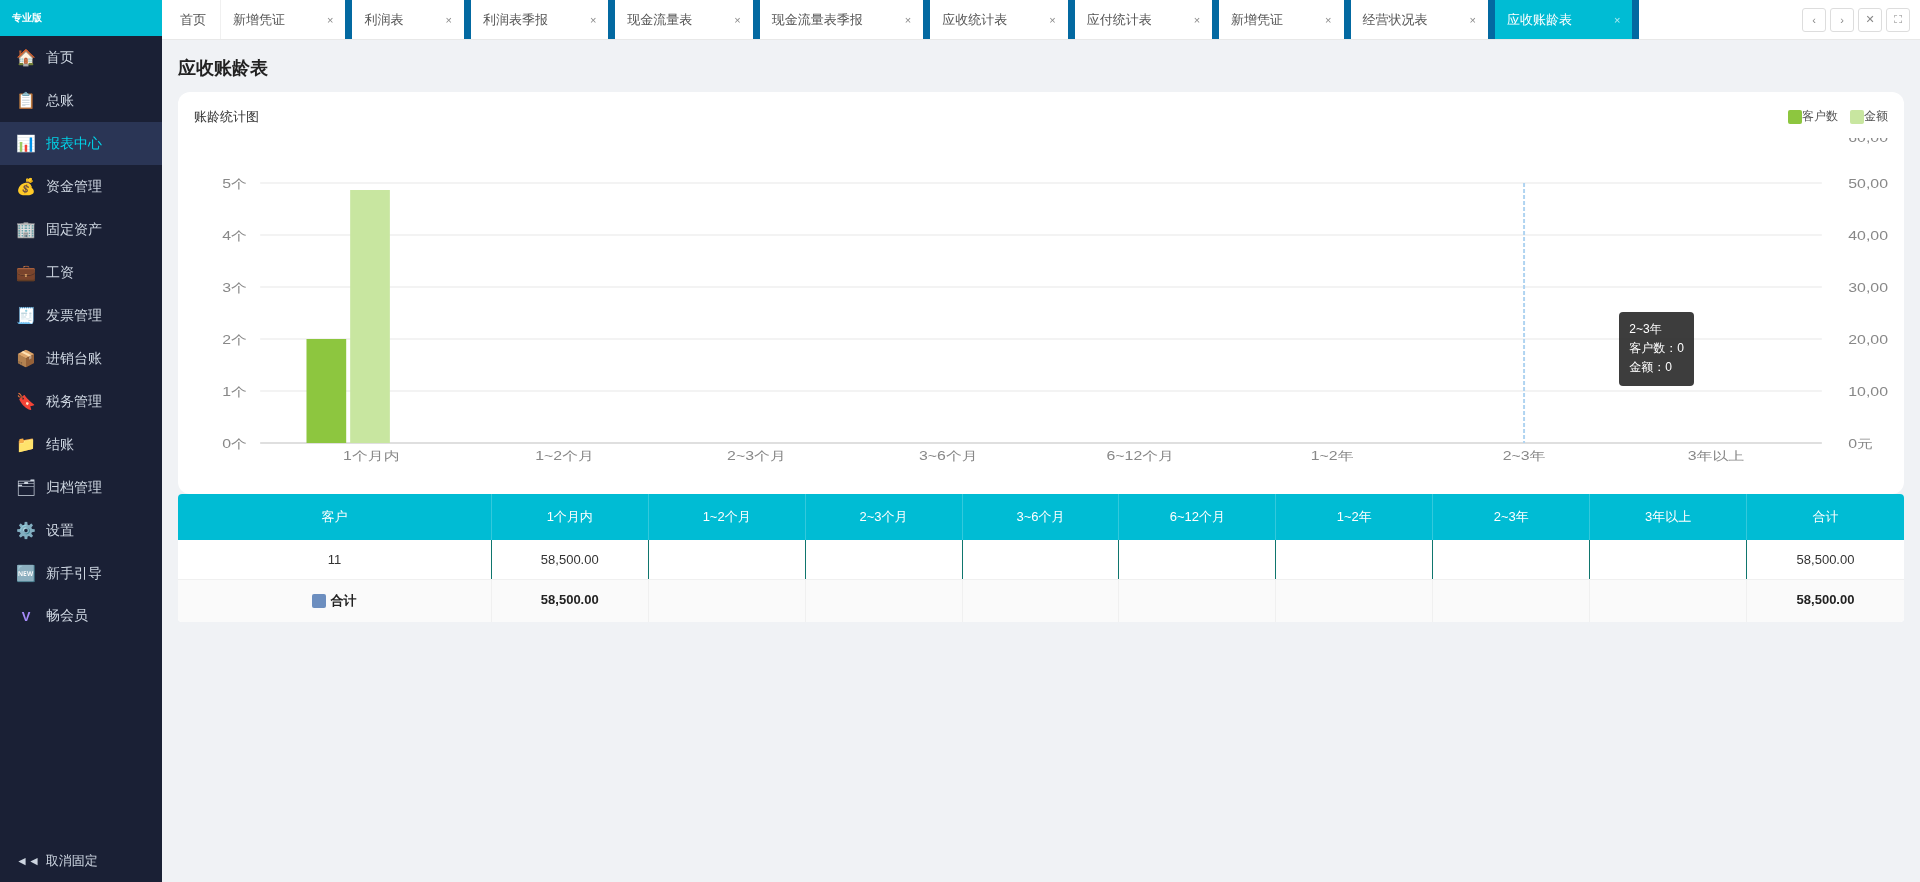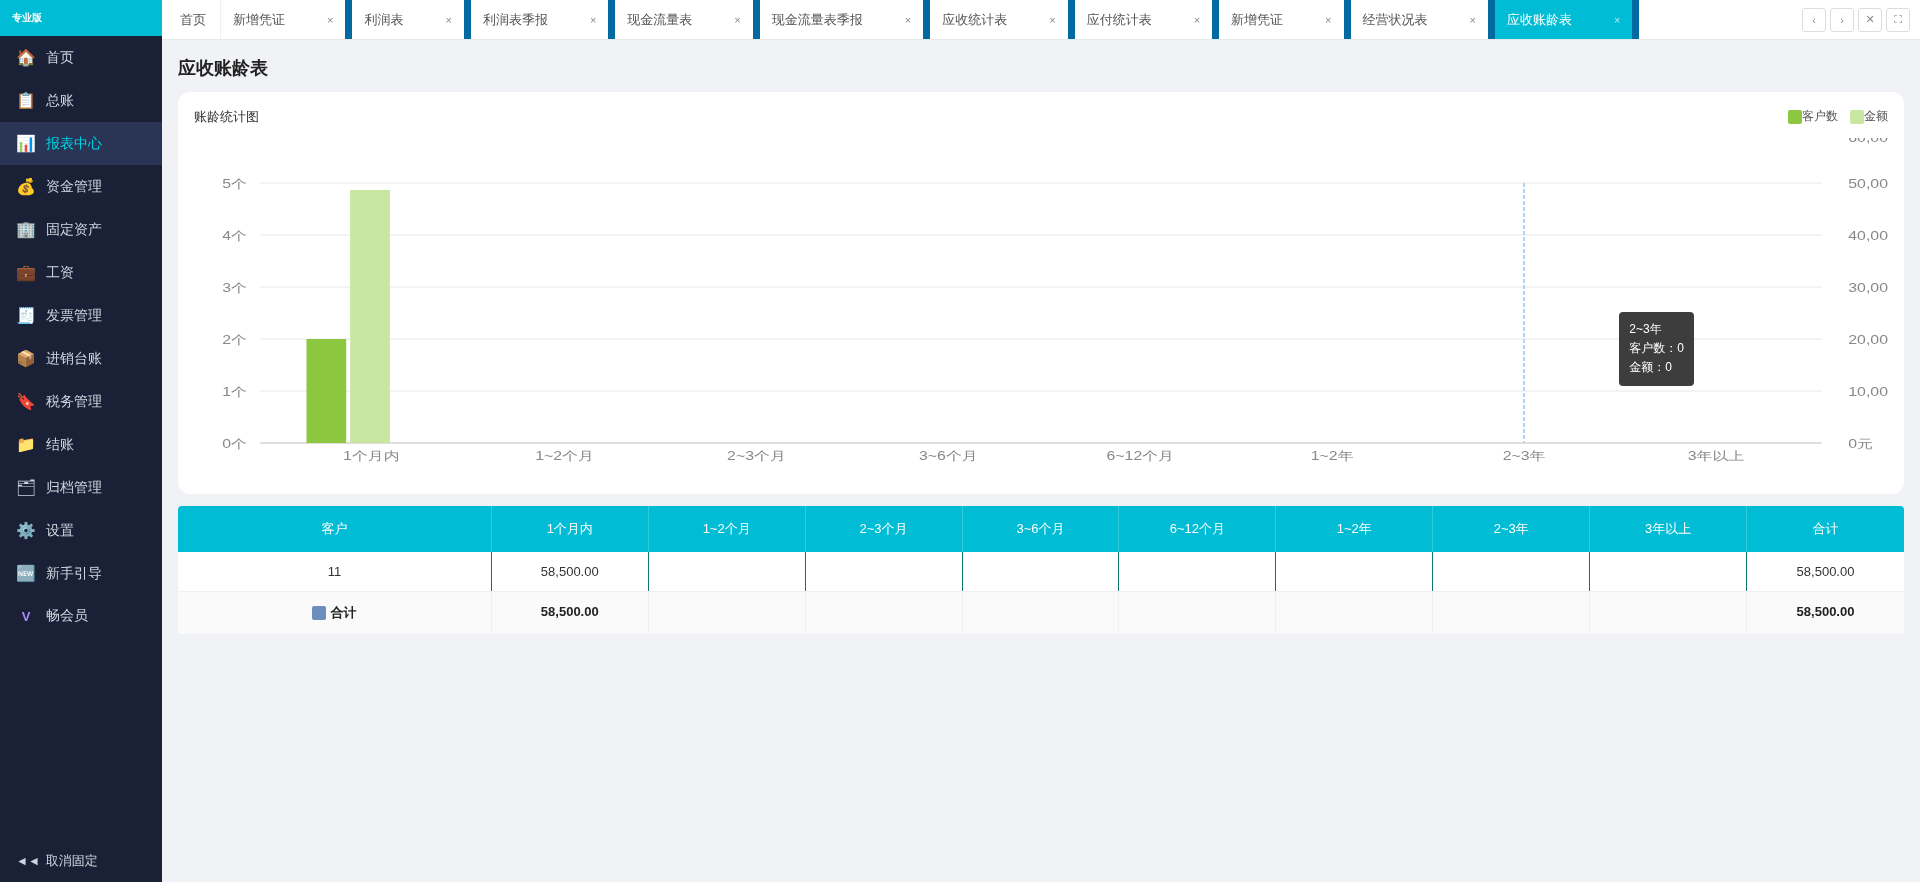--- a/index.html
+++ b/index.html
@@ -176,21 +176,20 @@
       padding: 4px 8px;
       border-radius: 3px;
     }
     .toolbar-btn .btn-icon { font-size: 14px; }
 
     
     .chart-container {
       background: white;
       border-radius: 12px;
       padding: 16px;
-      margin-bottom: 12px;
       position: relative;
     }
     .chart-title { font-size: 13px; color: #333; margin-bottom: 12px; }
     .chart-legend {
       position: absolute;
       top: 16px;
       right: 16px;
       display: flex;
       align-items: center;
       gap: 12px;

